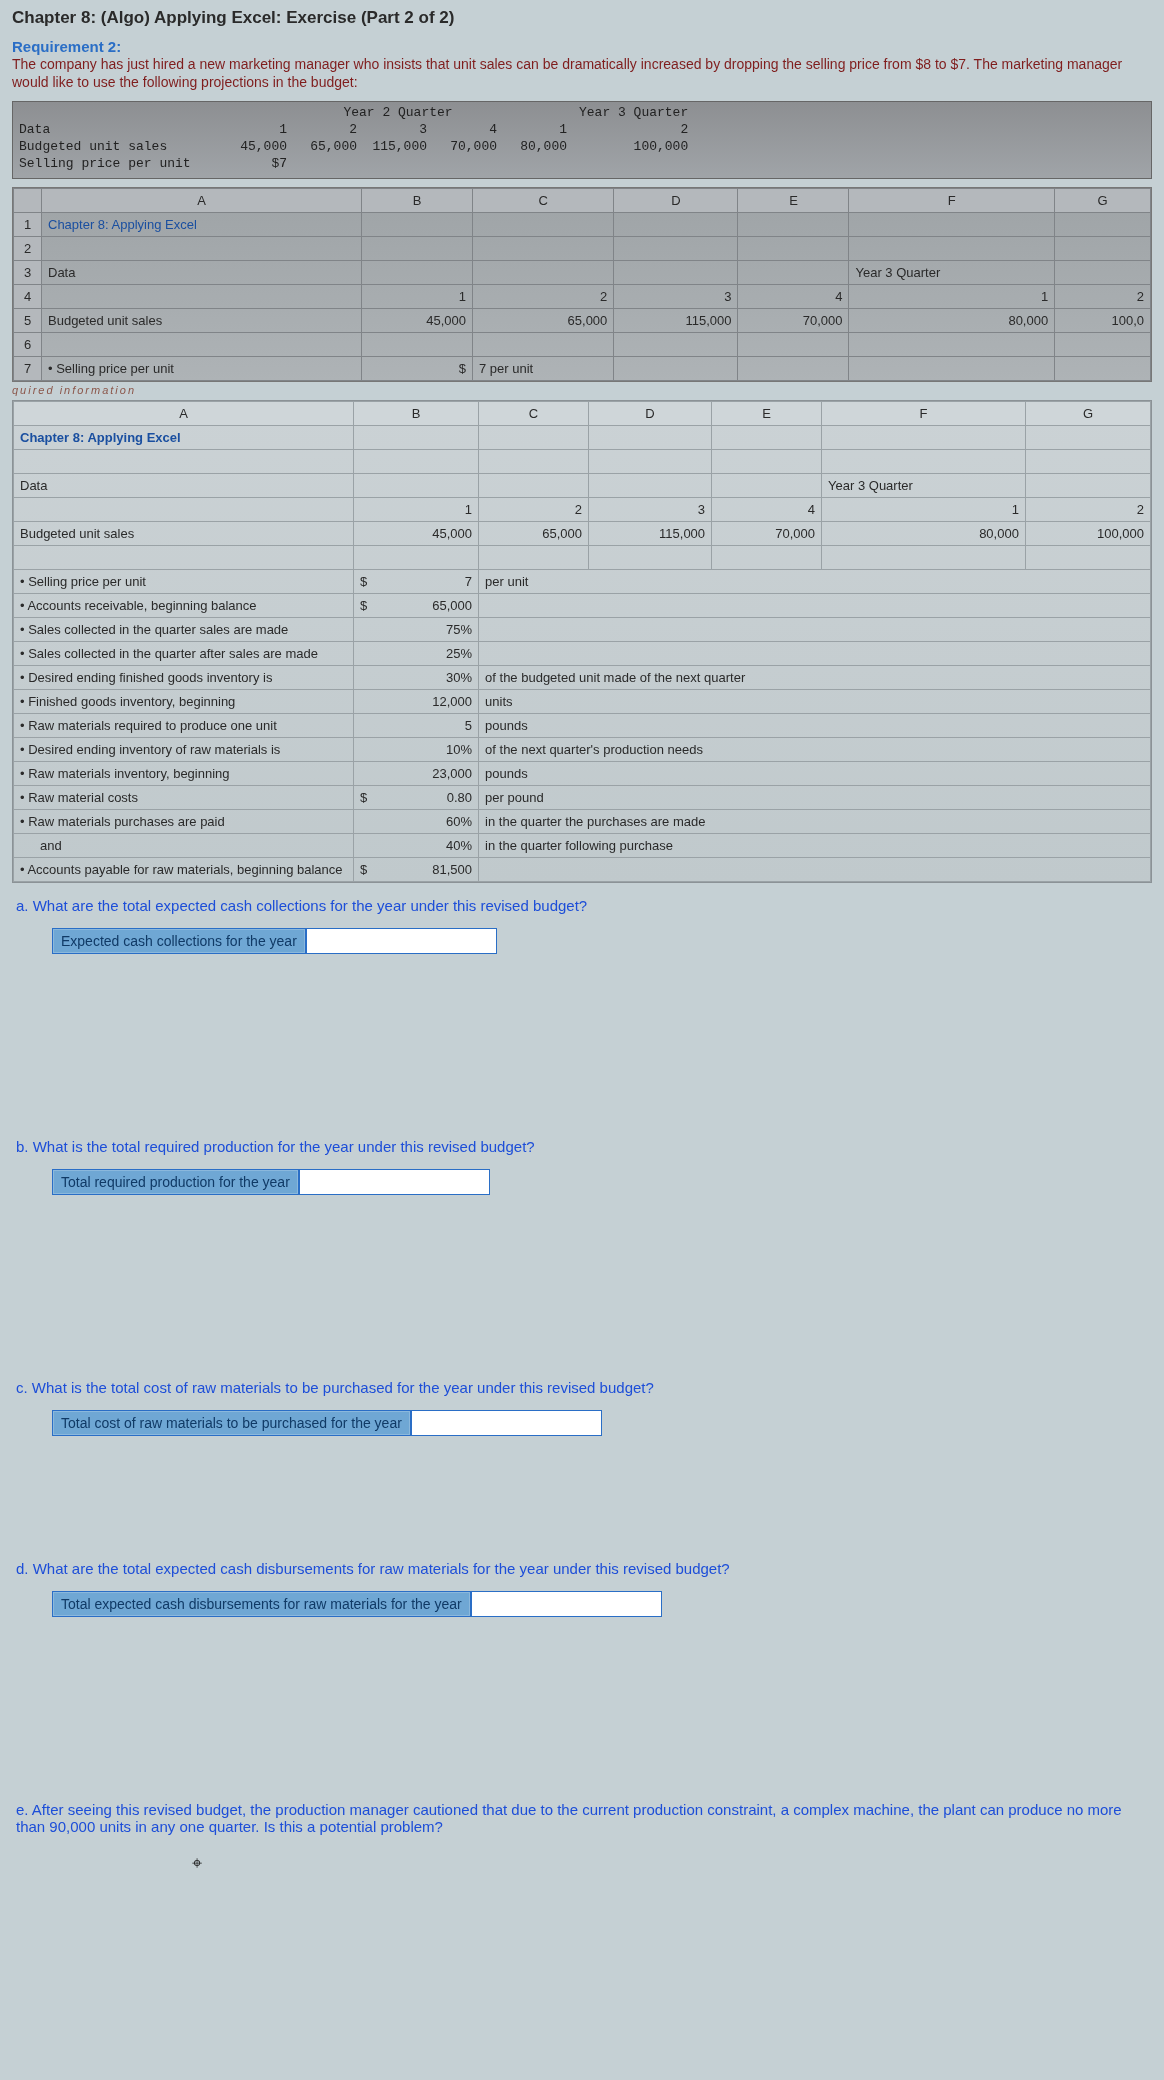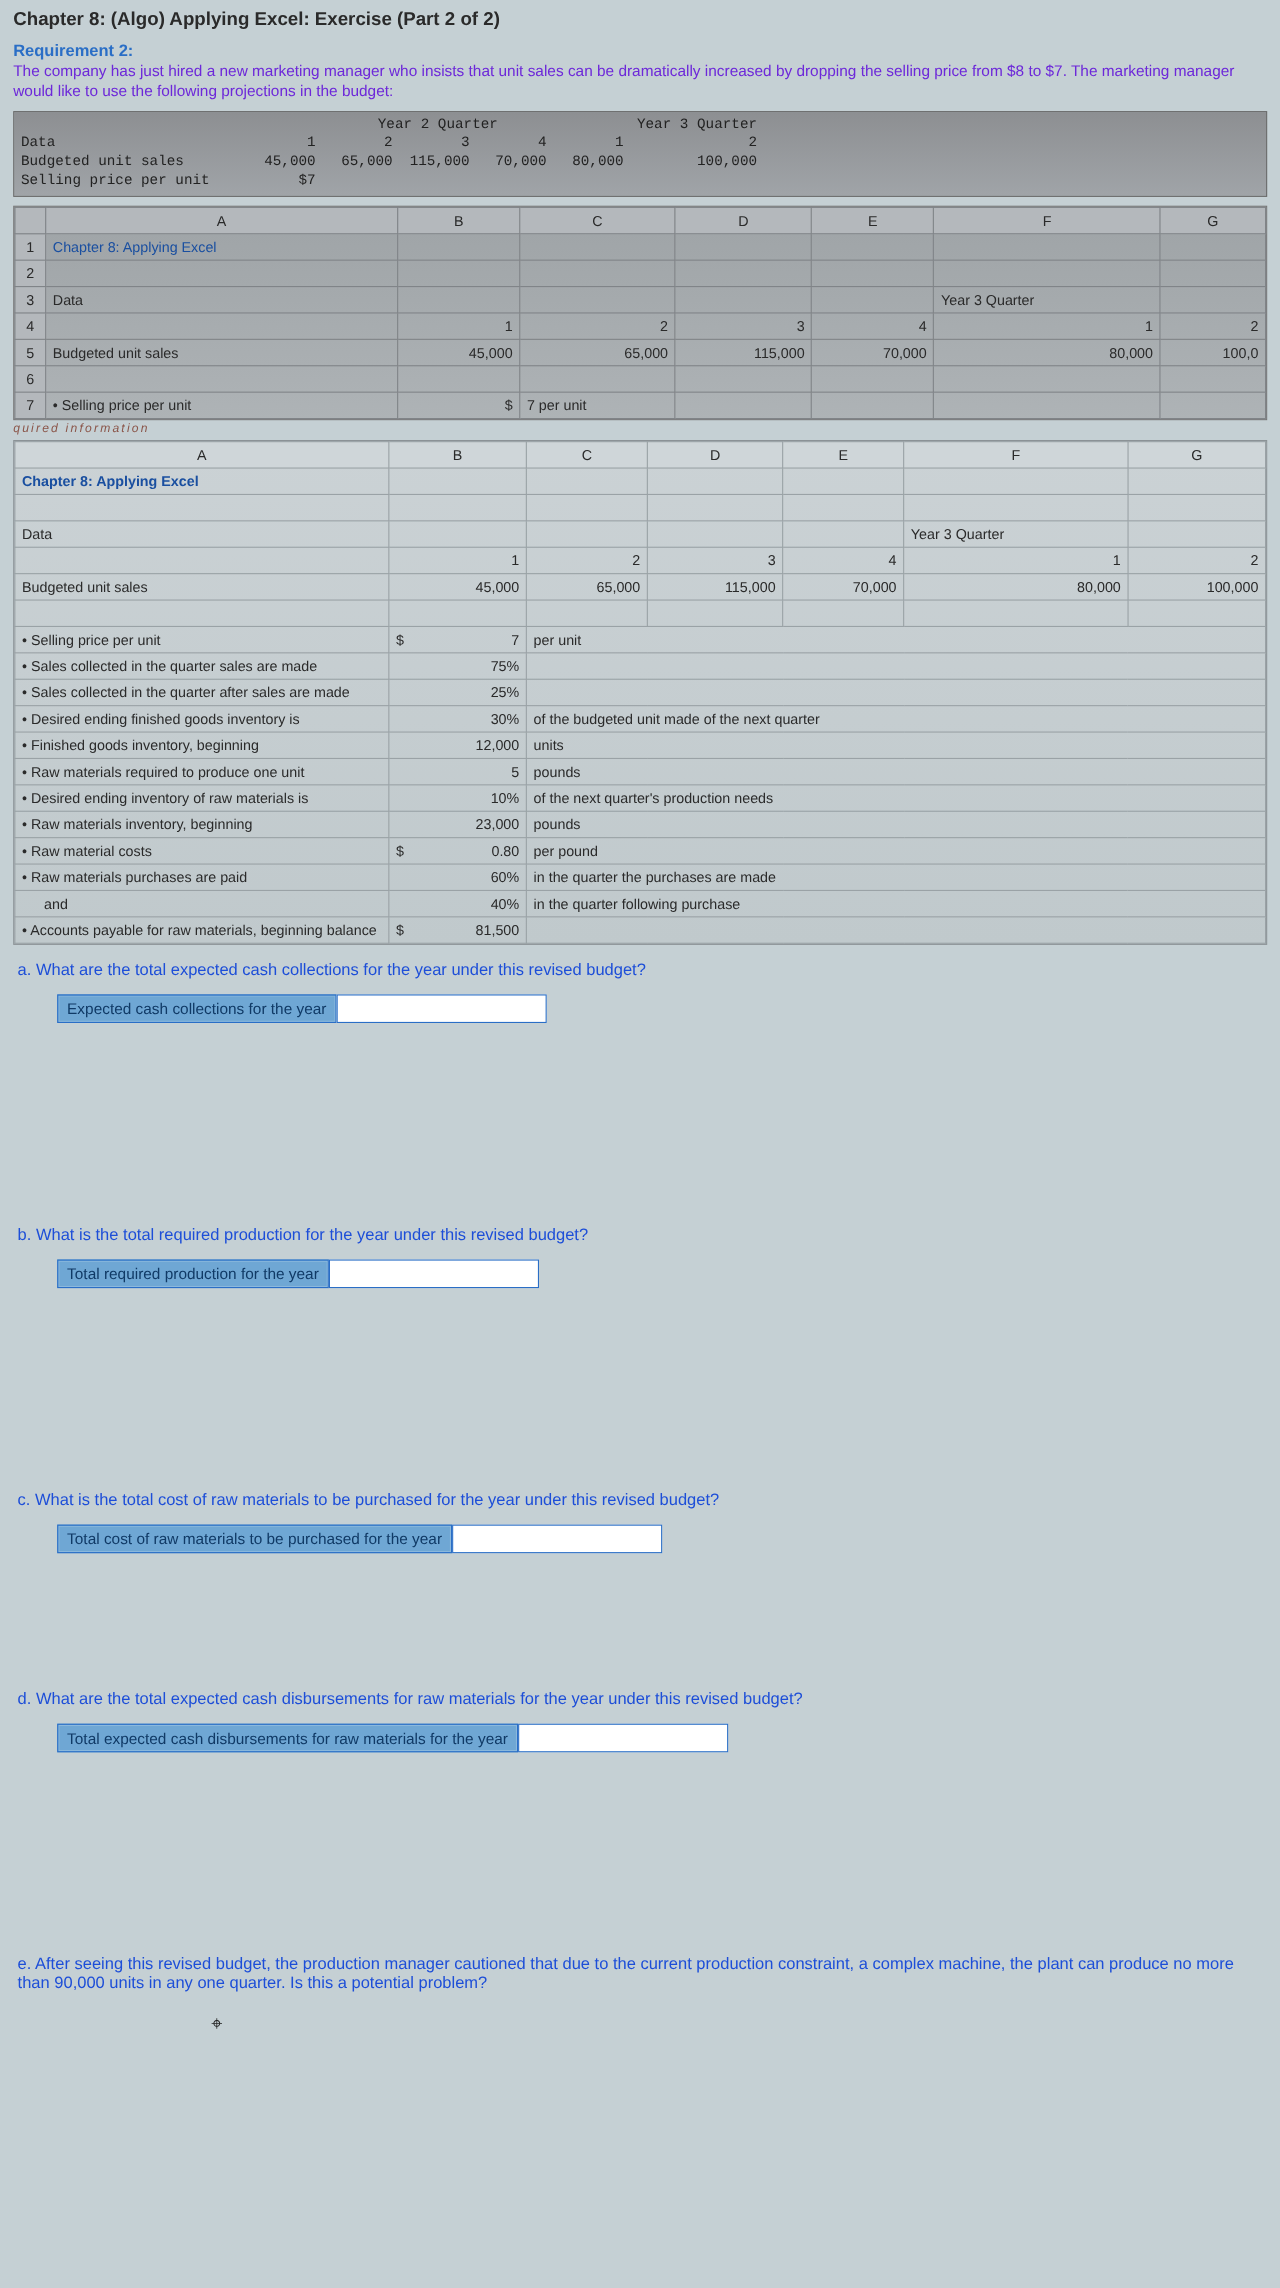--- a/index.html
+++ b/index.html
@@ -6,21 +6,21 @@
   body {
     font-family: Arial, Helvetica, sans-serif;
     background: #c5d0d4;
     color: #2a2a2a;
     width: 1164px;
     font-size: 14px;
   }
   .page { padding: 8px 12px; }
   .title { font-weight: bold; font-size: 17px; margin-bottom: 10px; }
   .req-title { color: #2a6ec6; font-weight: bold; font-size: 15px; margin-top: 6px; }
-  .req-desc { color: #6d28d9; font-size: 14px; line-height: 1.3; margin-bottom: 10px; }
+  .req-desc { color: #7f1d1d; font-size: 14px; line-height: 1.3; margin-bottom: 10px; }
 
   
   .data-strip {
     background: linear-gradient(#8d8f92, #a0a4a8);
     color: #222;
     padding: 2px 0 6px 0;
     border: 1px solid #666;
     font-family: "Courier New", monospace;
     font-size: 13px;
   }
@@ -327,20 +327,25 @@
             <td></td>
           </tr>
       </tbody>
         <tbody id="items-body">
           <tr>
             <td class="colA bullet">Selling price per unit</td>
             <td class="num"><span style="float:left">$</span>7</td>
             <td colspan="5">per unit</td>
           </tr>
           <tr>
+            <td class="colA bullet">Accounts receivable, beginning balance</td>
+            <td class="num"><span style="float:left">$</span>65,000</td>
+            <td colspan="5"></td>
+          </tr>
+          <tr>
             <td class="colA bullet">Sales collected in the quarter sales are made</td>
             <td class="num">75%</td>
             <td colspan="5"></td>
           </tr>
           <tr>
             <td class="colA bullet">Sales collected in the quarter after sales are made</td>
             <td class="num">25%</td>
             <td colspan="5"></td>
           </tr>
           <tr>

